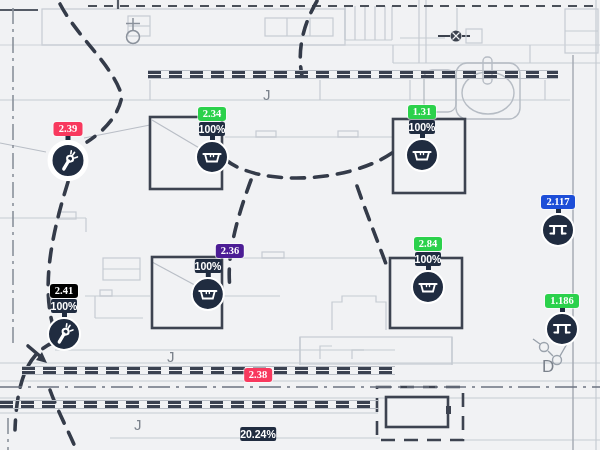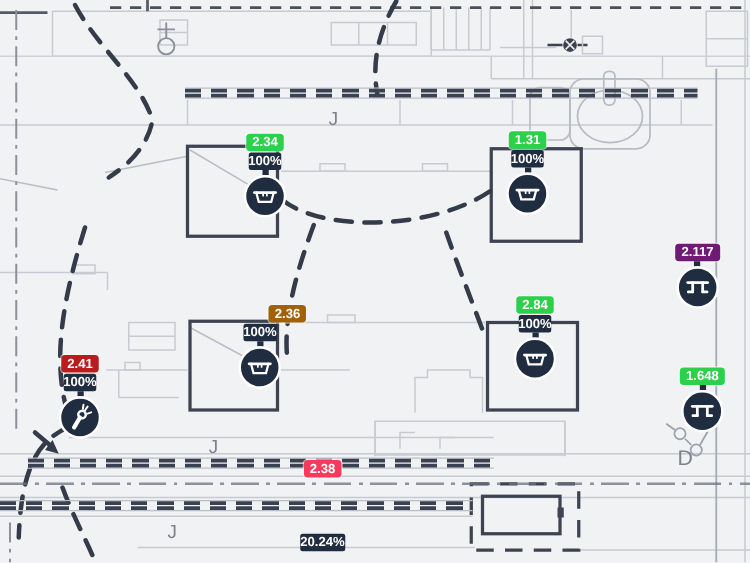--- a/index.html
+++ b/index.html
@@ -32,20 +32,21 @@
   }
   
   .marker{
     position:absolute; display:flex; flex-direction:column; align-items:center;
     transform:translateX(-50%); z-index:5; cursor:pointer;
   }
   .id-badge{
     color:#fff; font-size:10.5px; font-weight:bold; line-height:12px;
     padding:1px 5px; border-radius:3px; white-space:nowrap;
     box-shadow:0 0 0 1px rgba(255,255,255,.55);
+    font-family:Liberation Serif, serif;
   }
   .pct-badge{
     background:var(--dark); color:#fff; font-size:10.5px; font-weight:bold;
     line-height:12px; padding:1px 0; border-radius:2px; margin-top:1px; white-space:nowrap;
   }
   .stem{width:5px;height:4px;background:var(--dark);}
   .icon-circle{
     width:30px;height:30px;border-radius:50%;
     background:var(--dark); border:2px solid #fff;
     display:flex;align-items:center;justify-content:center;
@@ -163,132 +164,145 @@
       <text x="134" y="430" font-size="15">J</text>
       <text x="542" y="372" font-size="17">D</text>
     </g>
   </svg>
 
   <div class="track" style="left:148px;top:70px;width:410px;"></div>
   <div class="track" style="left:22px;top:366px;width:373px;"></div>
   <div class="track" style="left:0px;top:400px;width:378px;"></div>
   <div class="centerline" style="left:0;top:386px;width:600px;"></div>
 
-
-  <div class="marker" style="left:212px;top:107px;">
-    <div class="id-badge" style="background: rgb(43, 209, 75);">2.34</div>
-    <div class="pct-badge">100%</div>
-    <div class="stem"></div>
-    <div class="icon-circle">
-      <svg width="24" height="24" viewBox="-12 -12 24 24">
-          <g stroke="#fff" fill="none" stroke-linecap="round">
-        <path d="M-8.5,-3 H8.5" stroke-width="2.2"></path>
-        <path d="M-7,-3 L-5,4.5 H5 L7,-3" stroke-width="1.8"></path>
-        <path d="M-1.5,-3 V-0.5 M1.5,-3 V-0.5" stroke-width="1.4"></path>
-      </g>
-        </svg>
-    </div>
-  </div>
-
-  <div class="marker" style="left:422px;top:105px;">
-    <div class="id-badge" style="background: rgb(43, 209, 75);">1.31</div>
-    <div class="pct-badge">100%</div>
-    <div class="stem"></div>
-    <div class="icon-circle">
-      <svg width="24" height="24" viewBox="-12 -12 24 24">
-          <g stroke="#fff" fill="none" stroke-linecap="round">
-        <path d="M-8.5,-3 H8.5" stroke-width="2.2"></path>
-        <path d="M-7,-3 L-5,4.5 H5 L7,-3" stroke-width="1.8"></path>
-        <path d="M-1.5,-3 V-0.5 M1.5,-3 V-0.5" stroke-width="1.4"></path>
-      </g>
-        </svg>
-    </div>
-  </div>
-
-  <div class="marker" style="left:558px;top:195px;">
-    <div class="id-badge" style="background: #701a75;">2.117</div>
-    <div class="stem"></div>
-    <div class="icon-circle">
-      <svg width="24" height="24" viewBox="-12 -12 24 24">
-          <g stroke="#fff" fill="none" stroke-linecap="round">
-        <path d="M-8,-4 H8" stroke-width="2.2"></path>
-        <path d="M-4,-4 V3.5 M4,-4 V3.5" stroke-width="2.2"></path>
-        <path d="M-4,3.5 H-7.5 M4,3.5 H7.5" stroke-width="2.2"></path>
-      </g>
-        </svg>
-    </div>
-  </div>
-
-  <div class="marker" style="left:208px;top:244px;">
-    <div class="id-badge" style="background: #a16207; margin-left: 44px;">2.36</div>
-    <div class="pct-badge">100%</div>
-    <div class="stem"></div>
-    <div class="icon-circle">
-      <svg width="24" height="24" viewBox="-12 -12 24 24">
-          <g stroke="#fff" fill="none" stroke-linecap="round">
-        <path d="M-8.5,-3 H8.5" stroke-width="2.2"></path>
-        <path d="M-7,-3 L-5,4.5 H5 L7,-3" stroke-width="1.8"></path>
-        <path d="M-1.5,-3 V-0.5 M1.5,-3 V-0.5" stroke-width="1.4"></path>
-      </g>
-        </svg>
-    </div>
-  </div>
-
-  <div class="marker" style="left:428px;top:237px;">
-    <div class="id-badge" style="background: rgb(43, 209, 75);">2.84</div>
-    <div class="pct-badge">100%</div>
-    <div class="stem"></div>
-    <div class="icon-circle">
-      <svg width="24" height="24" viewBox="-12 -12 24 24">
-          <g stroke="#fff" fill="none" stroke-linecap="round">
-        <path d="M-8.5,-3 H8.5" stroke-width="2.2"></path>
-        <path d="M-7,-3 L-5,4.5 H5 L7,-3" stroke-width="1.8"></path>
-        <path d="M-1.5,-3 V-0.5 M1.5,-3 V-0.5" stroke-width="1.4"></path>
-      </g>
-        </svg>
-    </div>
-  </div>
-
-  <div class="marker" style="left:64px;top:284px;">
-    <div class="id-badge" style="background: #b91c1c;">2.41</div>
-    <div class="pct-badge">100%</div>
+  <div class="marker ring" style="left:68px;top:122px;">
+    <div class="id-badge" style="background: rgb(248, 57, 94);">2.39</div>
     <div class="stem"></div>
     <div class="icon-circle">
       <svg width="24" height="24" viewBox="-12 -12 24 24">
           <g stroke="#fff" fill="none" stroke-linecap="round" transform="rotate(-10)">
         <path d="M-6,7 L0,0" stroke-width="3.4"></path>
             <circle cx="2" cy="-2" r="3" stroke-width="2"></circle>
         <path d="M5,-5 L7.5,-7.5 M6.5,-2 L9.5,-2.5 M3.5,-6.5 L4.5,-9.5" stroke-width="1.6"></path>
       </g>
         </svg>
     </div>
   </div>
 
-  <div class="marker" style="left:562px;top:294px;">
-    <div class="id-badge" style="background: rgb(43, 209, 75);">1.648</div>
+  <div class="marker" style="left:212px;top:107px;">
+    <div class="id-badge" style="background: rgb(43, 209, 75);">2.34</div>
+    <div class="pct-badge">100%</div>
+    <div class="stem"></div>
+    <div class="icon-circle">
+      <svg width="24" height="24" viewBox="-12 -12 24 24">
+          <g stroke="#fff" fill="none" stroke-linecap="round">
+        <path d="M-8.5,-3 H8.5" stroke-width="2.2"></path>
+        <path d="M-7,-3 L-5,4.5 H5 L7,-3" stroke-width="1.8"></path>
+        <path d="M-1.5,-3 V-0.5 M1.5,-3 V-0.5" stroke-width="1.4"></path>
+      </g>
+        </svg>
+    </div>
+  </div>
+
+  <div class="marker" style="left:422px;top:105px;">
+    <div class="id-badge" style="background: rgb(43, 209, 75);">1.31</div>
+    <div class="pct-badge">100%</div>
+    <div class="stem"></div>
+    <div class="icon-circle">
+      <svg width="24" height="24" viewBox="-12 -12 24 24">
+          <g stroke="#fff" fill="none" stroke-linecap="round">
+        <path d="M-8.5,-3 H8.5" stroke-width="2.2"></path>
+        <path d="M-7,-3 L-5,4.5 H5 L7,-3" stroke-width="1.8"></path>
+        <path d="M-1.5,-3 V-0.5 M1.5,-3 V-0.5" stroke-width="1.4"></path>
+      </g>
+        </svg>
+    </div>
+  </div>
+
+  <div class="marker" style="left:558px;top:195px;">
+    <div class="id-badge" style="background: #1d4ed8;">2.117</div>
     <div class="stem"></div>
     <div class="icon-circle">
       <svg width="24" height="24" viewBox="-12 -12 24 24">
           <g stroke="#fff" fill="none" stroke-linecap="round">
         <path d="M-8,-4 H8" stroke-width="2.2"></path>
         <path d="M-4,-4 V3.5 M4,-4 V3.5" stroke-width="2.2"></path>
         <path d="M-4,3.5 H-7.5 M4,3.5 H7.5" stroke-width="2.2"></path>
       </g>
         </svg>
     </div>
   </div>
 
-  <div class="marker" style="left:258px;top:368px;gap:44px;">
-    <div class="id-badge" style="background: rgb(248, 57, 94);">2.38</div>
-    <div class="pct-badge">20.24%</div>
+  <div class="marker" style="left:208px;top:244px;">
+    <div class="id-badge" style="background: #4c1d95; margin-left: 44px;">2.36</div>
+    <div class="pct-badge">100%</div>
+    <div class="stem"></div>
+    <div class="icon-circle">
+      <svg width="24" height="24" viewBox="-12 -12 24 24">
+          <g stroke="#fff" fill="none" stroke-linecap="round">
+        <path d="M-8.5,-3 H8.5" stroke-width="2.2"></path>
+        <path d="M-7,-3 L-5,4.5 H5 L7,-3" stroke-width="1.8"></path>
+        <path d="M-1.5,-3 V-0.5 M1.5,-3 V-0.5" stroke-width="1.4"></path>
+      </g>
+        </svg>
+    </div>
+  </div>
+
+  <div class="marker" style="left:428px;top:237px;">
+    <div class="id-badge" style="background: rgb(43, 209, 75);">2.84</div>
+    <div class="pct-badge">100%</div>
+    <div class="stem"></div>
+    <div class="icon-circle">
+      <svg width="24" height="24" viewBox="-12 -12 24 24">
+          <g stroke="#fff" fill="none" stroke-linecap="round">
+        <path d="M-8.5,-3 H8.5" stroke-width="2.2"></path>
+        <path d="M-7,-3 L-5,4.5 H5 L7,-3" stroke-width="1.8"></path>
+        <path d="M-1.5,-3 V-0.5 M1.5,-3 V-0.5" stroke-width="1.4"></path>
+      </g>
+        </svg>
+    </div>
+  </div>
+
+  <div class="marker" style="left:64px;top:284px;">
+    <div class="id-badge" style="background: #000000;">2.41</div>
+    <div class="pct-badge">100%</div>
     <div class="stem"></div>
     <div class="icon-circle">
       <svg width="24" height="24" viewBox="-12 -12 24 24">
           <g stroke="#fff" fill="none" stroke-linecap="round" transform="rotate(-10)">
         <path d="M-6,7 L0,0" stroke-width="3.4"></path>
             <circle cx="2" cy="-2" r="3" stroke-width="2"></circle>
         <path d="M5,-5 L7.5,-7.5 M6.5,-2 L9.5,-2.5 M3.5,-6.5 L4.5,-9.5" stroke-width="1.6"></path>
       </g>
         </svg>
     </div>
   </div>
 
+  <div class="marker" style="left:562px;top:294px;">
+    <div class="id-badge" style="background: rgb(43, 209, 75);">1.186</div>
+    <div class="stem"></div>
+    <div class="icon-circle">
+      <svg width="24" height="24" viewBox="-12 -12 24 24">
+          <g stroke="#fff" fill="none" stroke-linecap="round">
+        <path d="M-8,-4 H8" stroke-width="2.2"></path>
+        <path d="M-4,-4 V3.5 M4,-4 V3.5" stroke-width="2.2"></path>
+        <path d="M-4,3.5 H-7.5 M4,3.5 H7.5" stroke-width="2.2"></path>
+      </g>
+        </svg>
+    </div>
+  </div>
+
+  <div class="marker" style="left:258px;top:368px;gap:44px;">
+    <div class="id-badge" style="background: rgb(248, 57, 94);">2.38</div>
+    <div class="pct-badge">20.24%</div>
+    <div class="stem"></div>
+    <div class="icon-circle">
+      <svg width="24" height="24" viewBox="-12 -12 24 24">
+          <g stroke="#fff" fill="none" stroke-linecap="round" transform="rotate(-10)">
+        <path d="M-6,7 L0,0" stroke-width="3.4"></path>
+            <circle cx="2" cy="-2" r="3" stroke-width="2"></circle>
+        <path d="M5,-5 L7.5,-7.5 M6.5,-2 L9.5,-2.5 M3.5,-6.5 L4.5,-9.5" stroke-width="1.6"></path>
+      </g>
+        </svg>
+    </div>
+  </div>
+
 </div>
 
 </body></html>

